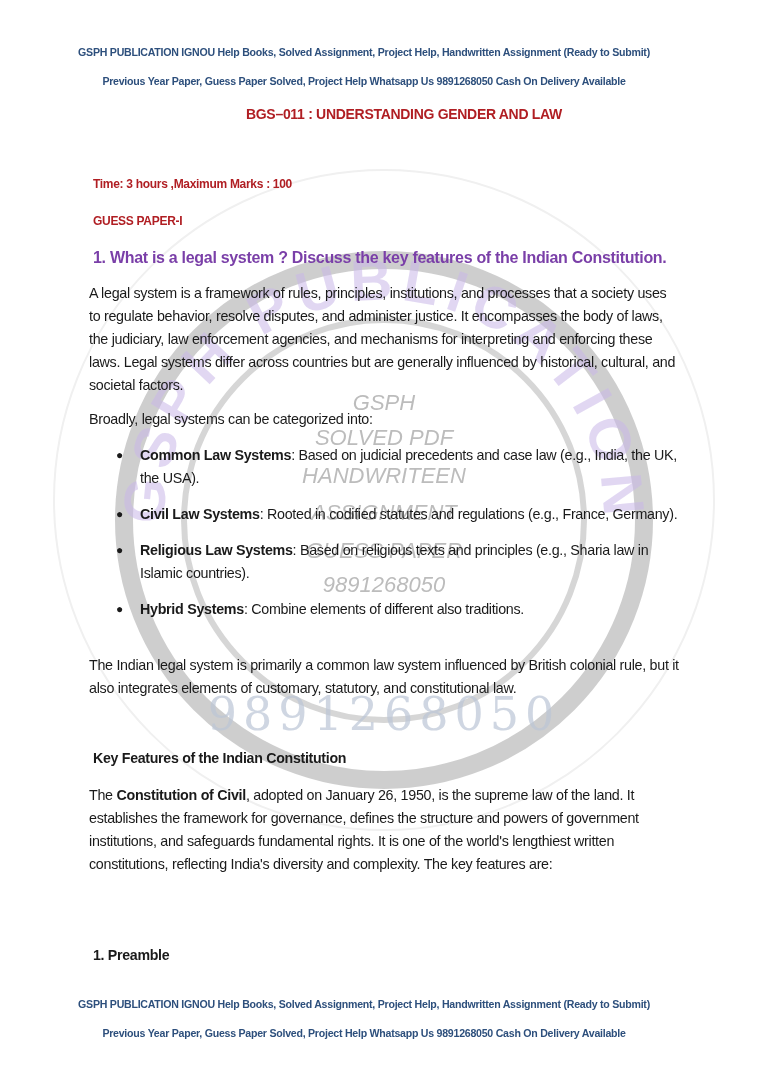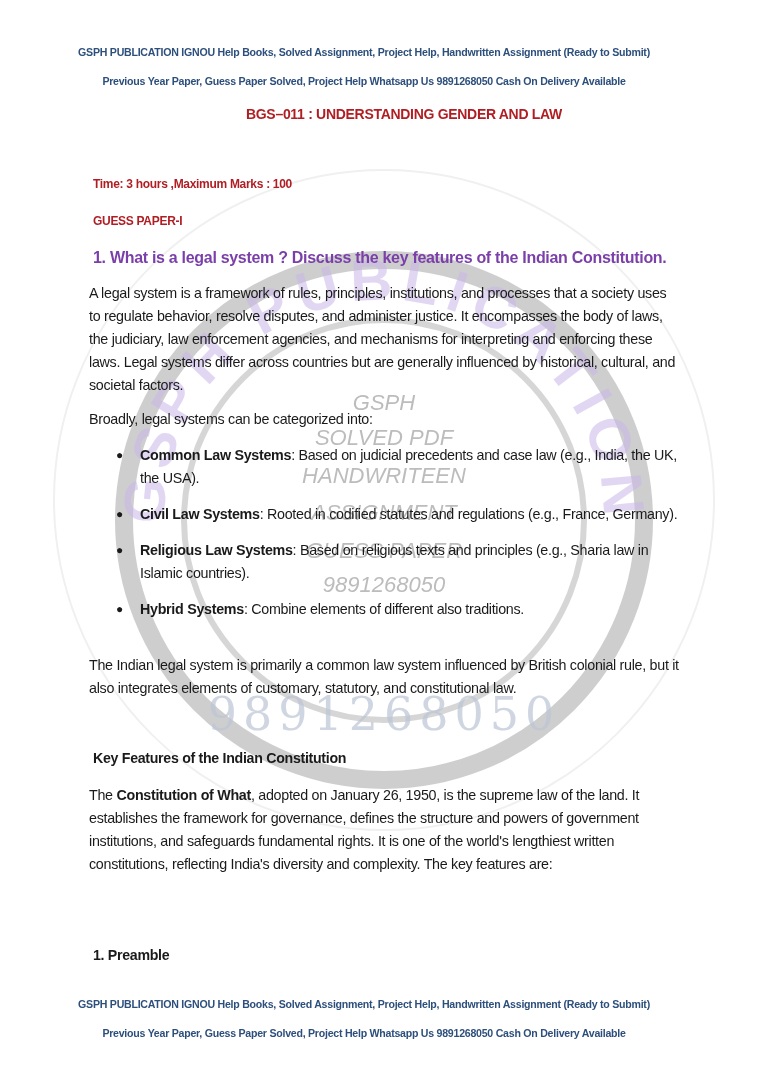--- a/index.html
+++ b/index.html
@@ -89,20 +89,20 @@
       <span class="dot">●</span>
       <b>Hybrid Systems</b><span>: Combine elements of different also traditions.</span>
     </li>
   </ul>
 
   <div class="para" style="top:654px">The Indian legal system is primarily a common law system influenced by British colonial rule, but it also integrates elements of customary, statutory, and constitutional law.</div>
 
   <div class="subhead" style="top:750px">Key Features of the Indian Constitution</div>
 
   <div class="para" style="top:784px">
-    <span>The </span><b>Constitution of What</b><span>, adopted on January 26, 1950, is the supreme law of the land. It establishes the framework for governance, defines the structure and powers of government institutions, and safeguards fundamental rights. It is one of the world's lengthiest written constitutions, reflecting India's diversity and complexity. The key features are:</span>
+    <span>The </span><b>Constitution of Civil</b><span>, adopted on January 26, 1950, is the supreme law of the land. It establishes the framework for governance, defines the structure and powers of government institutions, and safeguards fundamental rights. It is one of the world's lengthiest written constitutions, reflecting India's diversity and complexity. The key features are:</span>
   </div>
 
   <div class="subhead" style="top:947px">1. Preamble</div>
 
   <div class="hdr" style="top:998px">GSPH PUBLICATION IGNOU Help Books, Solved Assignment, Project Help, Handwritten Assignment (Ready to Submit)</div>
   <div class="hdr" style="top:1027px">Previous Year Paper, Guess Paper Solved, Project Help Whatsapp Us 9891268050 Cash On Delivery Available</div>
 </div>
 
 </body></html>

